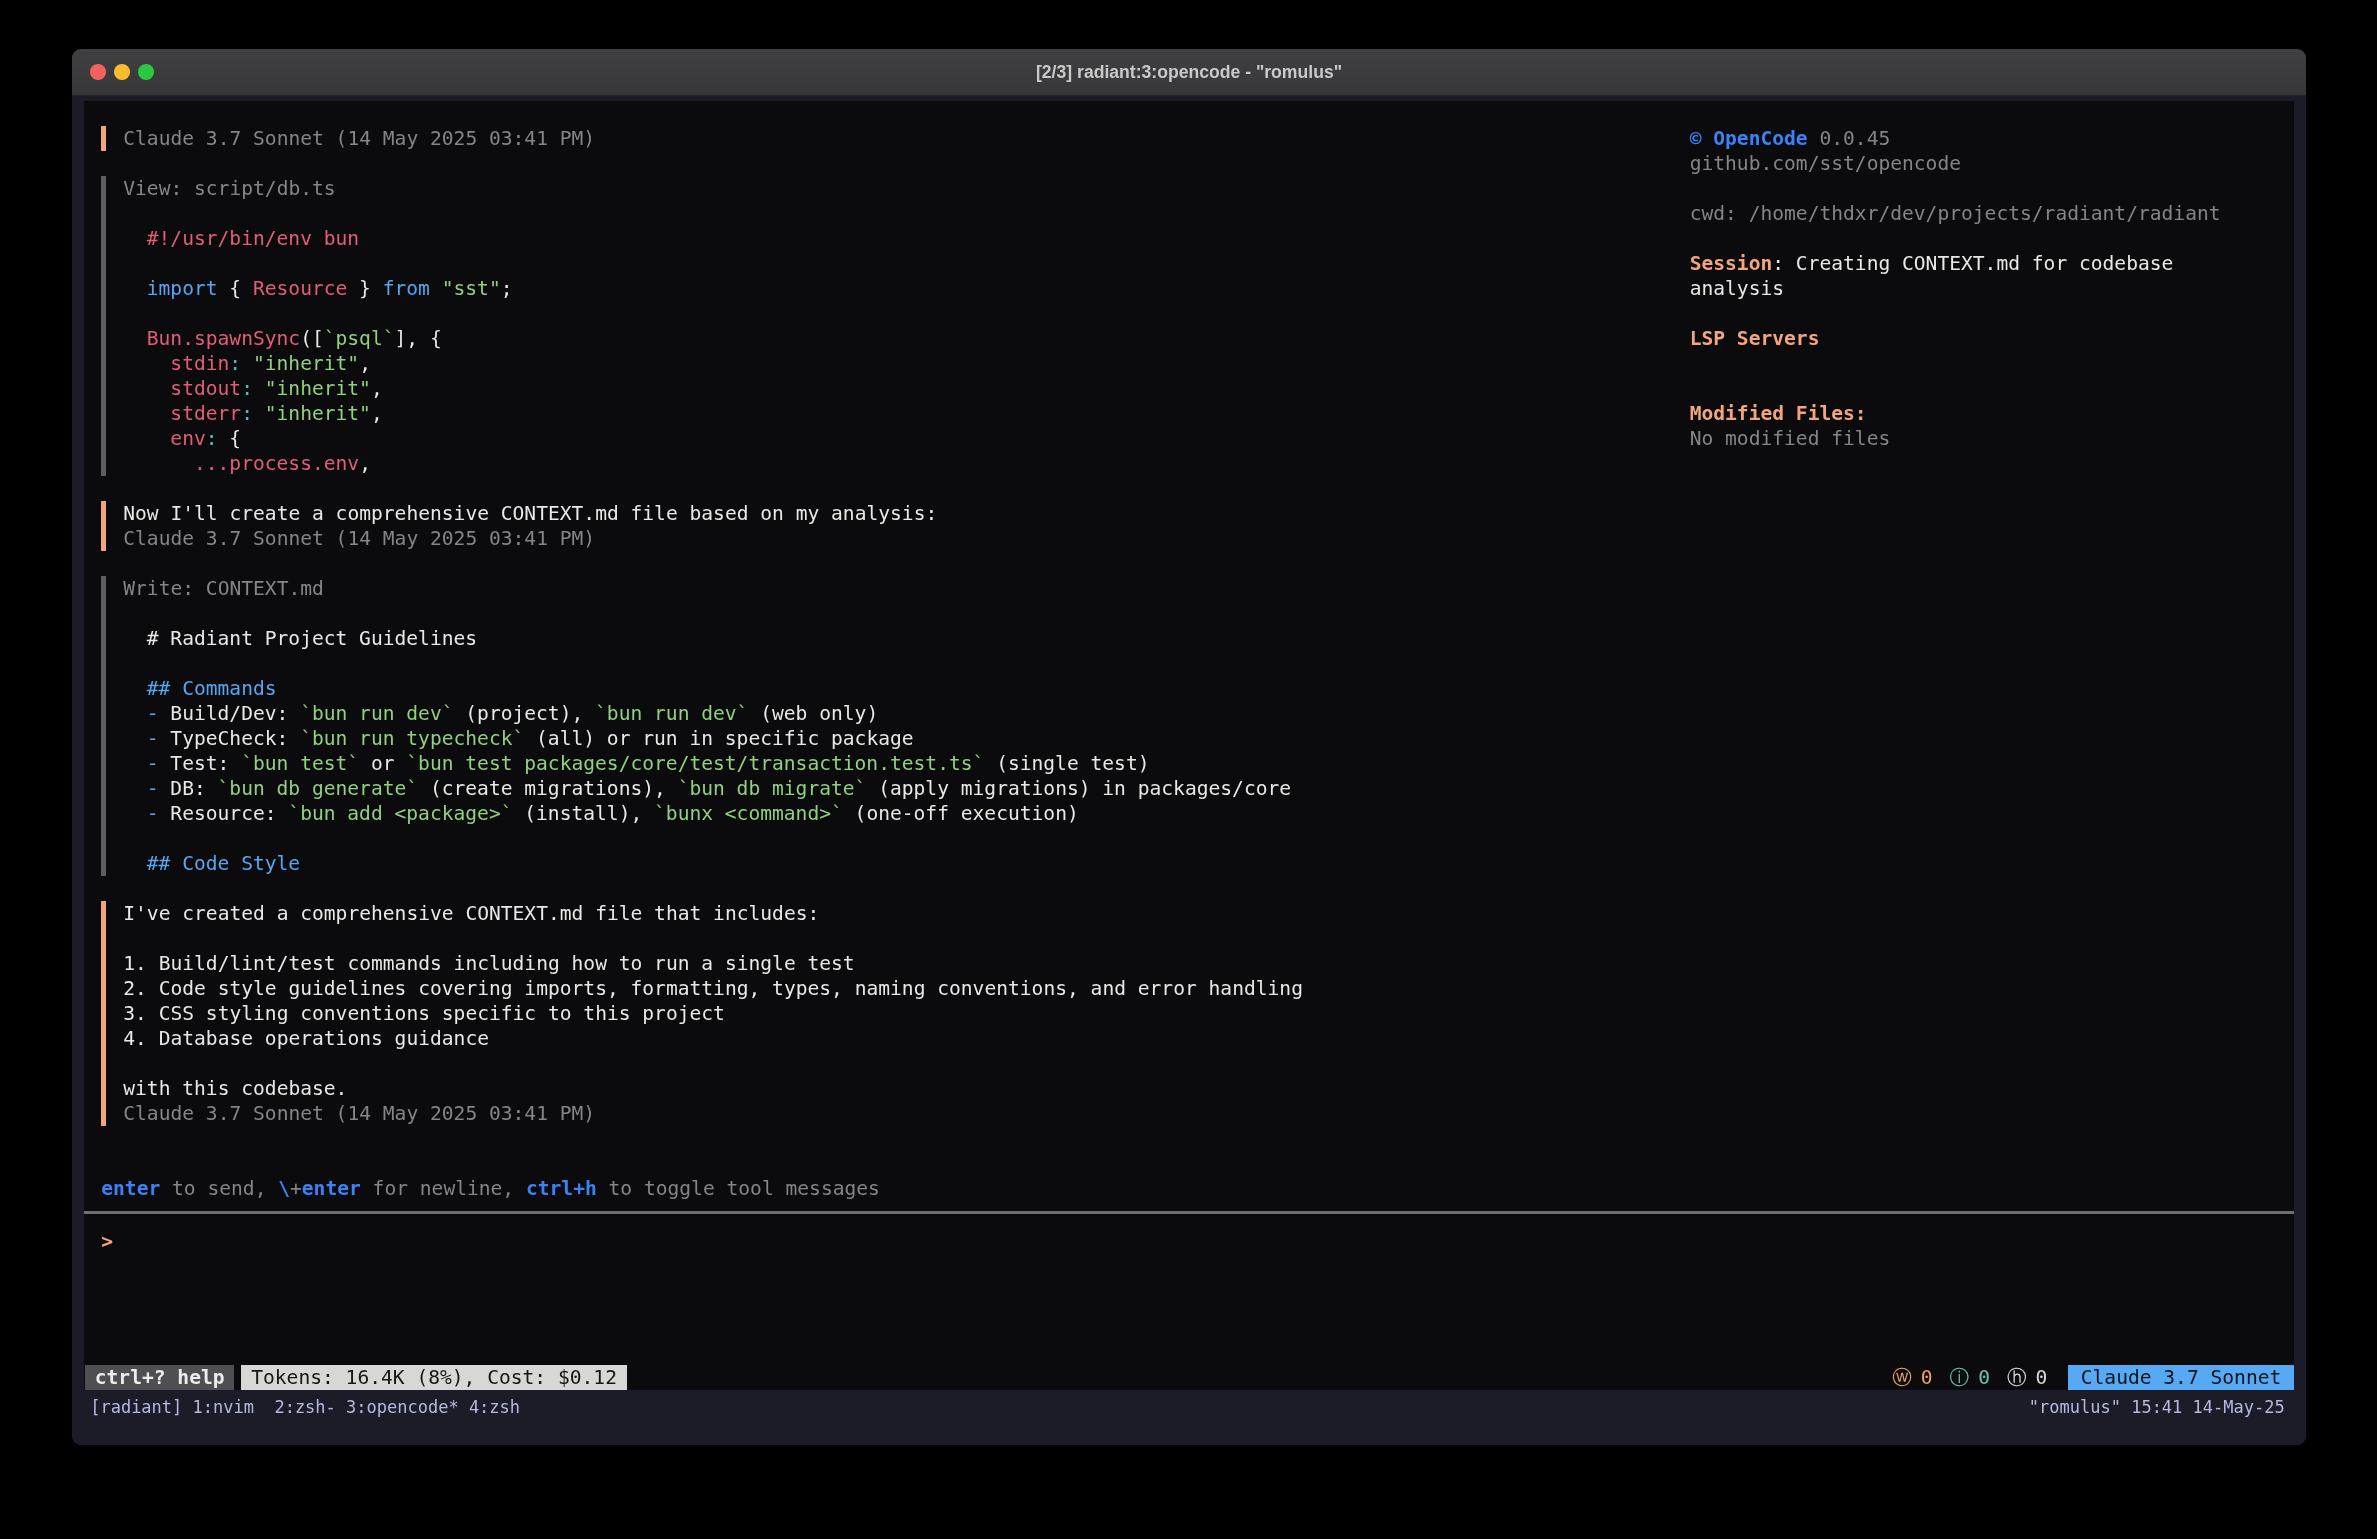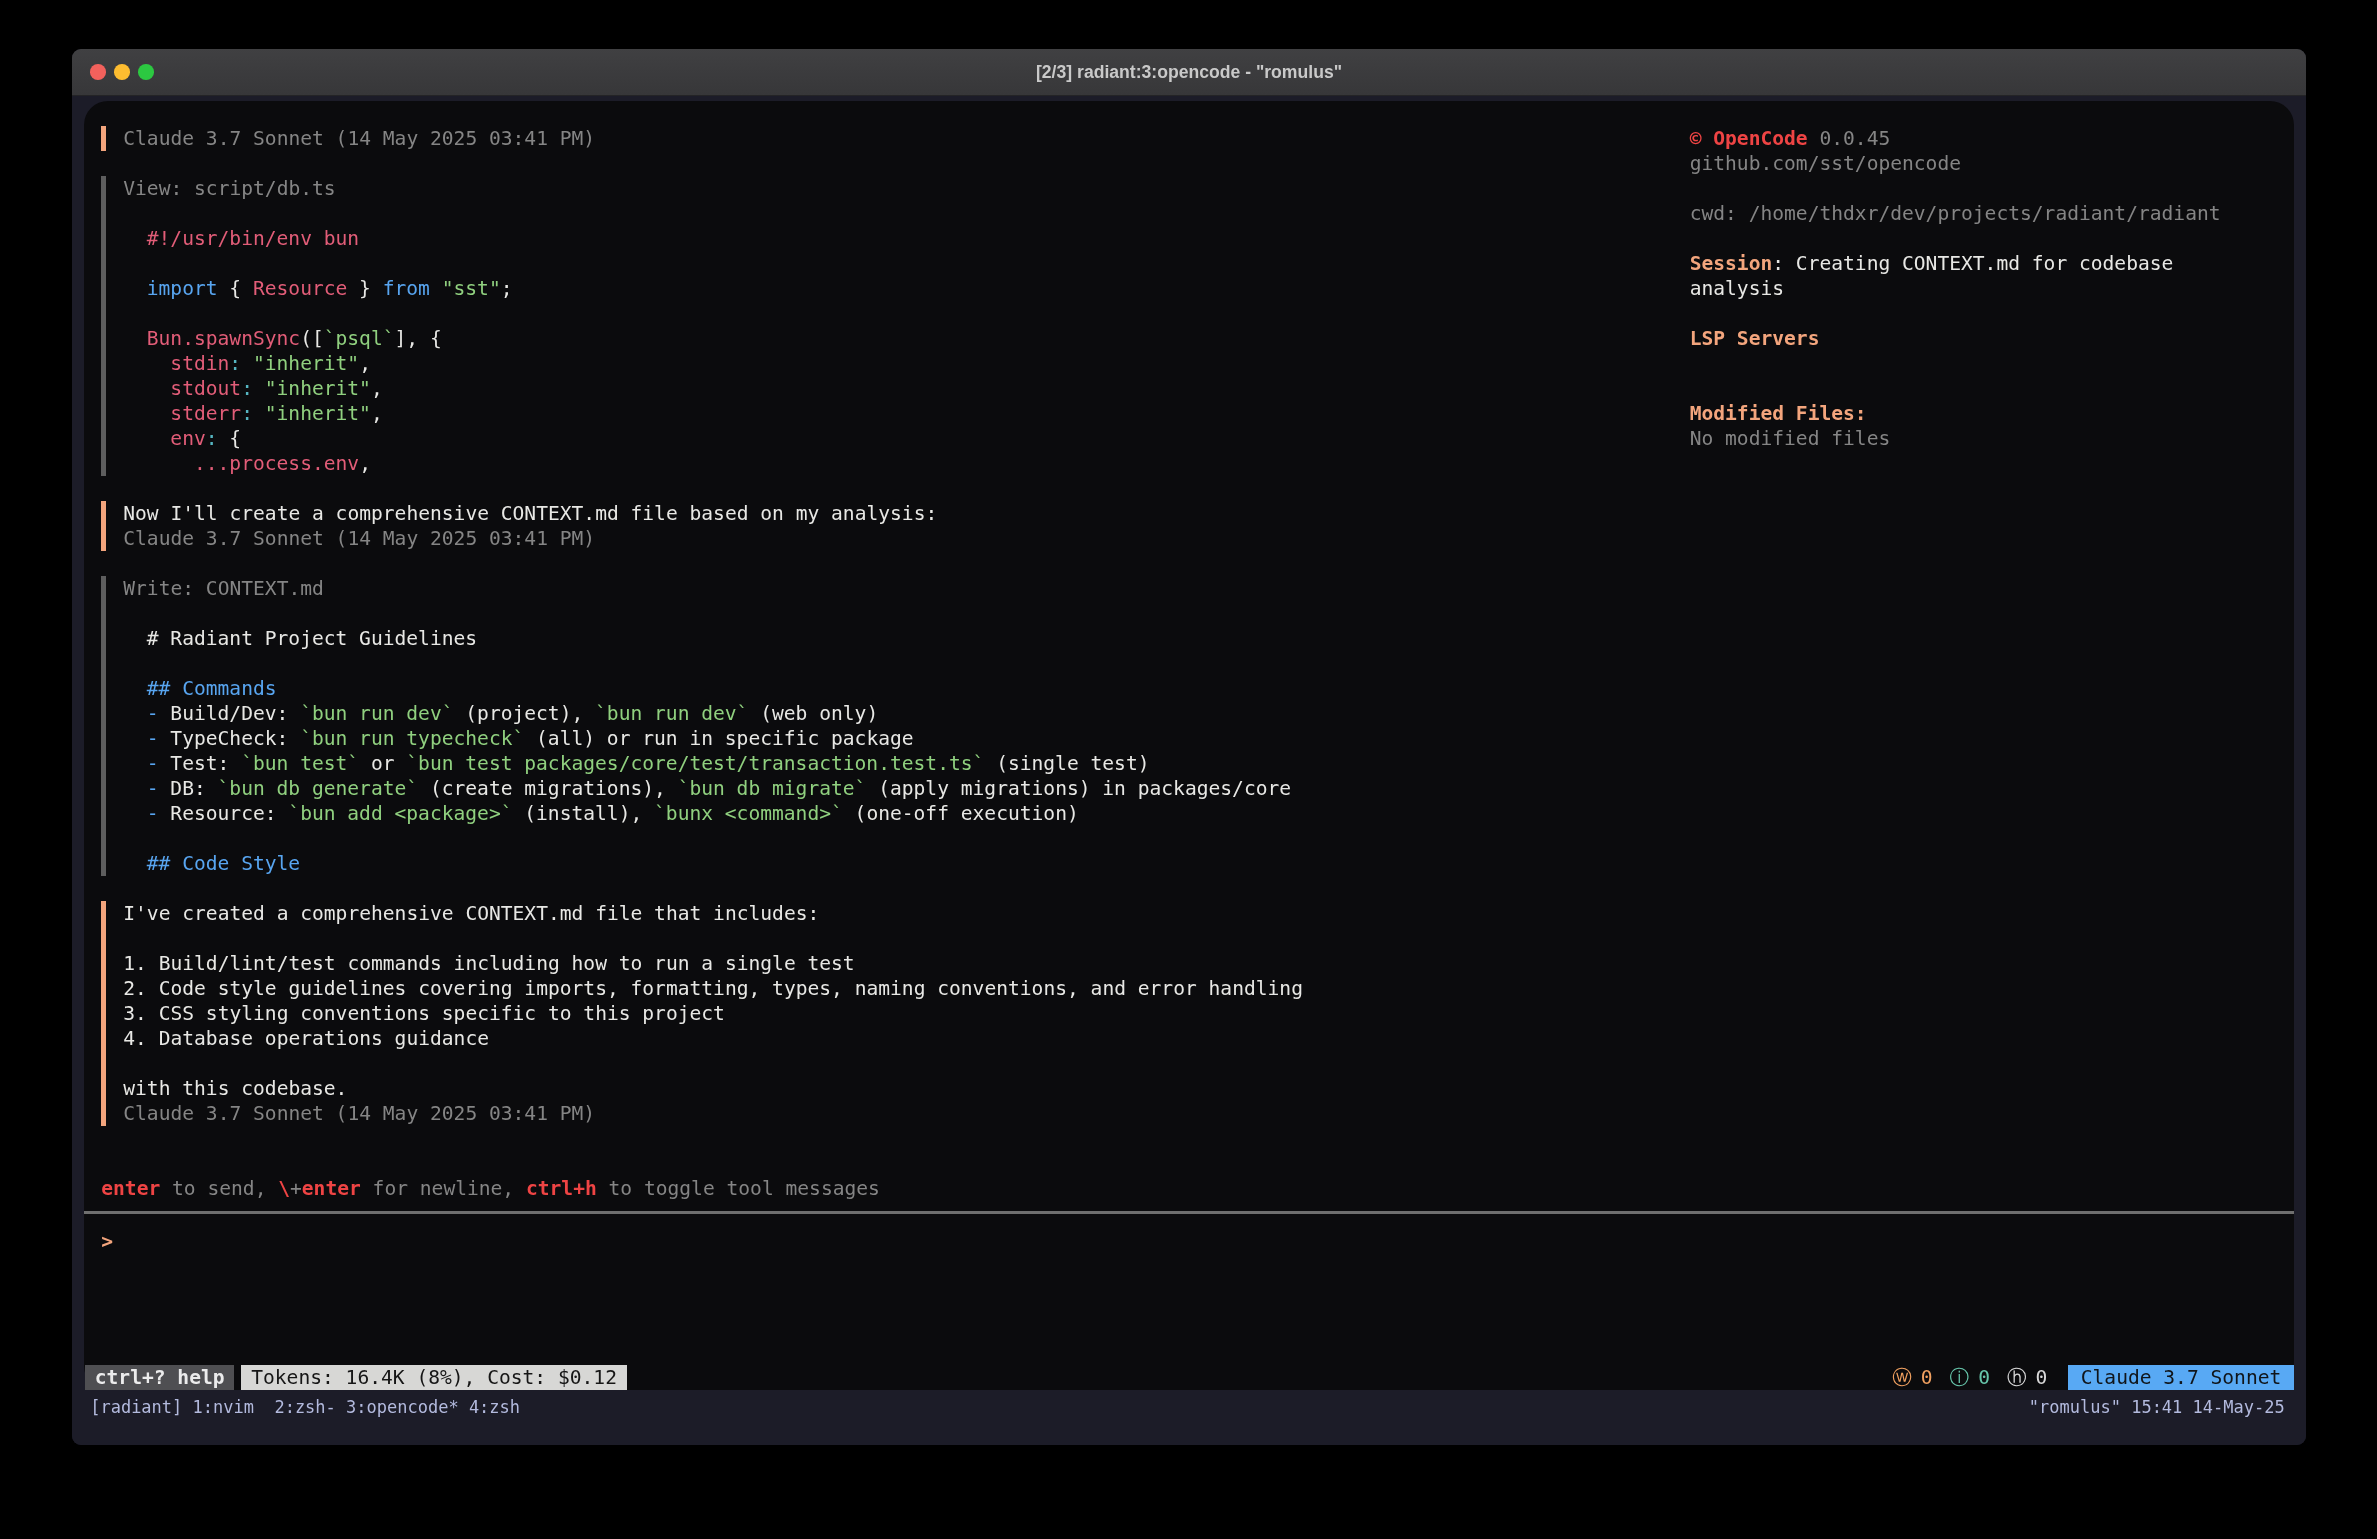--- a/index.html
+++ b/index.html
@@ -14,36 +14,36 @@
   .lights{position:absolute;left:18px;top:15px;display:flex;gap:8.5px;}
   .light{width:15.7px;height:15.7px;border-radius:50%;}
   .light.red{background:#f2615c;}
   .light.yellow{background:#fdbc30;}
   .light.green{background:#2cc841;}
   .title-text{font-family:"Liberation Sans","DejaVu Sans",sans-serif;font-weight:bold;
               font-size:17.6px;color:#c9c9c9;}
   
   .termbody{position:relative;height:1350px;background:#1c1c28;}
   .screen{position:absolute;left:11.7px;top:4.6px;width:2210px;height:1289px;background:#0b0b0d;
-          font-size:19.6px;line-height:25px;color:#e8e8e5;border-radius:24px;}
+          font-size:19.6px;line-height:25px;color:#e8e8e5;}
   .chat{position:absolute;left:17.6px;top:25px;right:17.6px;}
   .line{height:25px;white-space:pre;}
   .line.ind{padding-left:23.5px;}
   .blank{height:25px;}
   .block{margin-bottom:25px;border-left:5.9px solid transparent;padding-left:17px;}
   .block.b-assistant{border-left-color:#f3a57d;}
   .block.b-tool{border-left-color:#5e5e5e;}
   
   .w{color:#e8e8e5;}
   .dim{color:#858585;}
   .pink{color:#e25d78;}
   .blue{color:#58a5f0;}
   .green{color:#90d07f;}
   .teal{color:#56b6c2;}
-  .b{color:#ef4444;font-weight:bold;}
+  .b{color:#3b82f6;font-weight:bold;}
   .orange-b{color:#f3a57d;font-weight:bold;}
   
   .help-line{margin-top:50px;height:25px;white-space:pre;}
   .divider{height:3.3px;background:#6f6f6f;margin:10.4px -17.6px 0 -17.6px;}
   .prompt-line{margin-top:15px;height:25px;white-space:pre;color:#f3a57d;font-weight:bold;}
   
   .status-row{position:absolute;left:0;right:0;bottom:0;height:25px;display:flex;
               align-items:center;justify-content:space-between;}
   .status-left{display:flex;gap:6.5px;margin-left:1.3px;}
   .chip-dark{background:#4f4f52;color:#ececec;font-weight:bold;height:25px;line-height:25px;padding:0 9.8px;}

